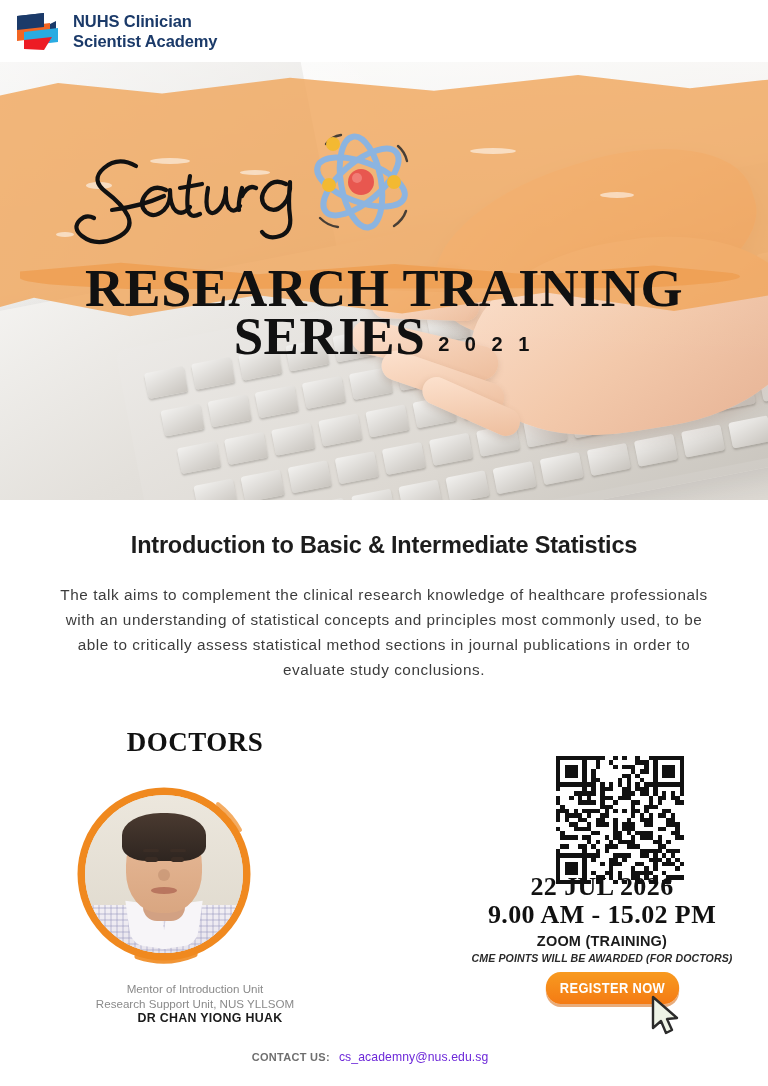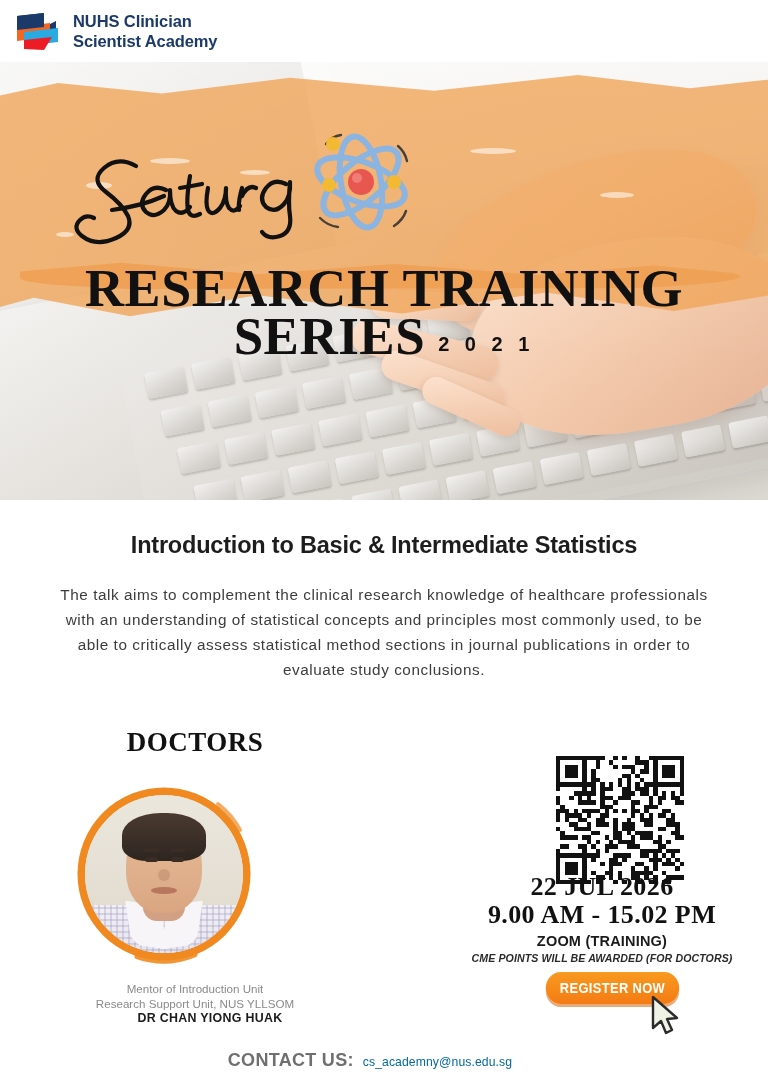--- a/index.html
+++ b/index.html
@@ -206,22 +206,22 @@
     font-family:"Liberation Sans Narrow","Liberation Sans",sans-serif;
     transform:scaleX(.92);
   }
   .cursor-ico { position:absolute; left:650px; top:995px; width:34px; height:44px; }
 
   .contact {
     position:absolute; left:0; top:1050px; width:768px;
     display:flex; justify-content:center; align-items:baseline; gap:9px;
     padding-right:28px;
   }
-  .contact-label { font-size:18px; font-weight:700; color:#6f6f6f; letter-spacing:0.3px; }
-  .contact-mail { font-size:12.2px; color:#0369a1; letter-spacing:0.1px; }
+  .contact-label { font-size:11px; font-weight:700; color:#6f6f6f; letter-spacing:0.3px; }
+  .contact-mail { font-size:12.2px; color:#6d28d9; letter-spacing:0.1px; }
 </style>
 </head>
 <body>
 
 <div class="header">
   <div class="logo-mark">
     <svg width="48" height="42" viewBox="0 0 48 42">
       <path d="M3 6 L30 3 L30 17 L42 11 L42 24 L3 20 Z" fill="#1b3a69"></path>
       <path d="M3 17 L36 13 L36 27 L3 31 Z" fill="#f26522"></path>
       <path d="M10 22 L44 18 L44 32 L10 36 Z" fill="#29abe2"></path>

